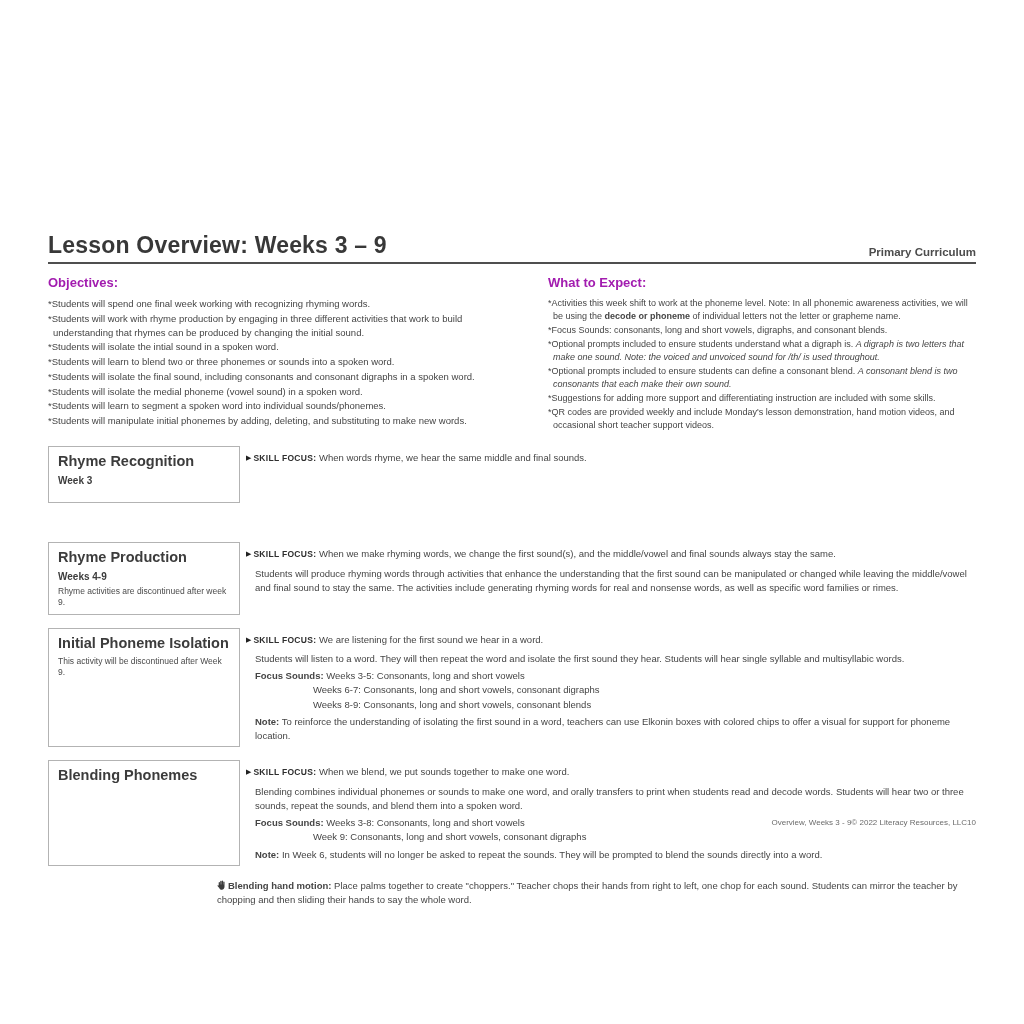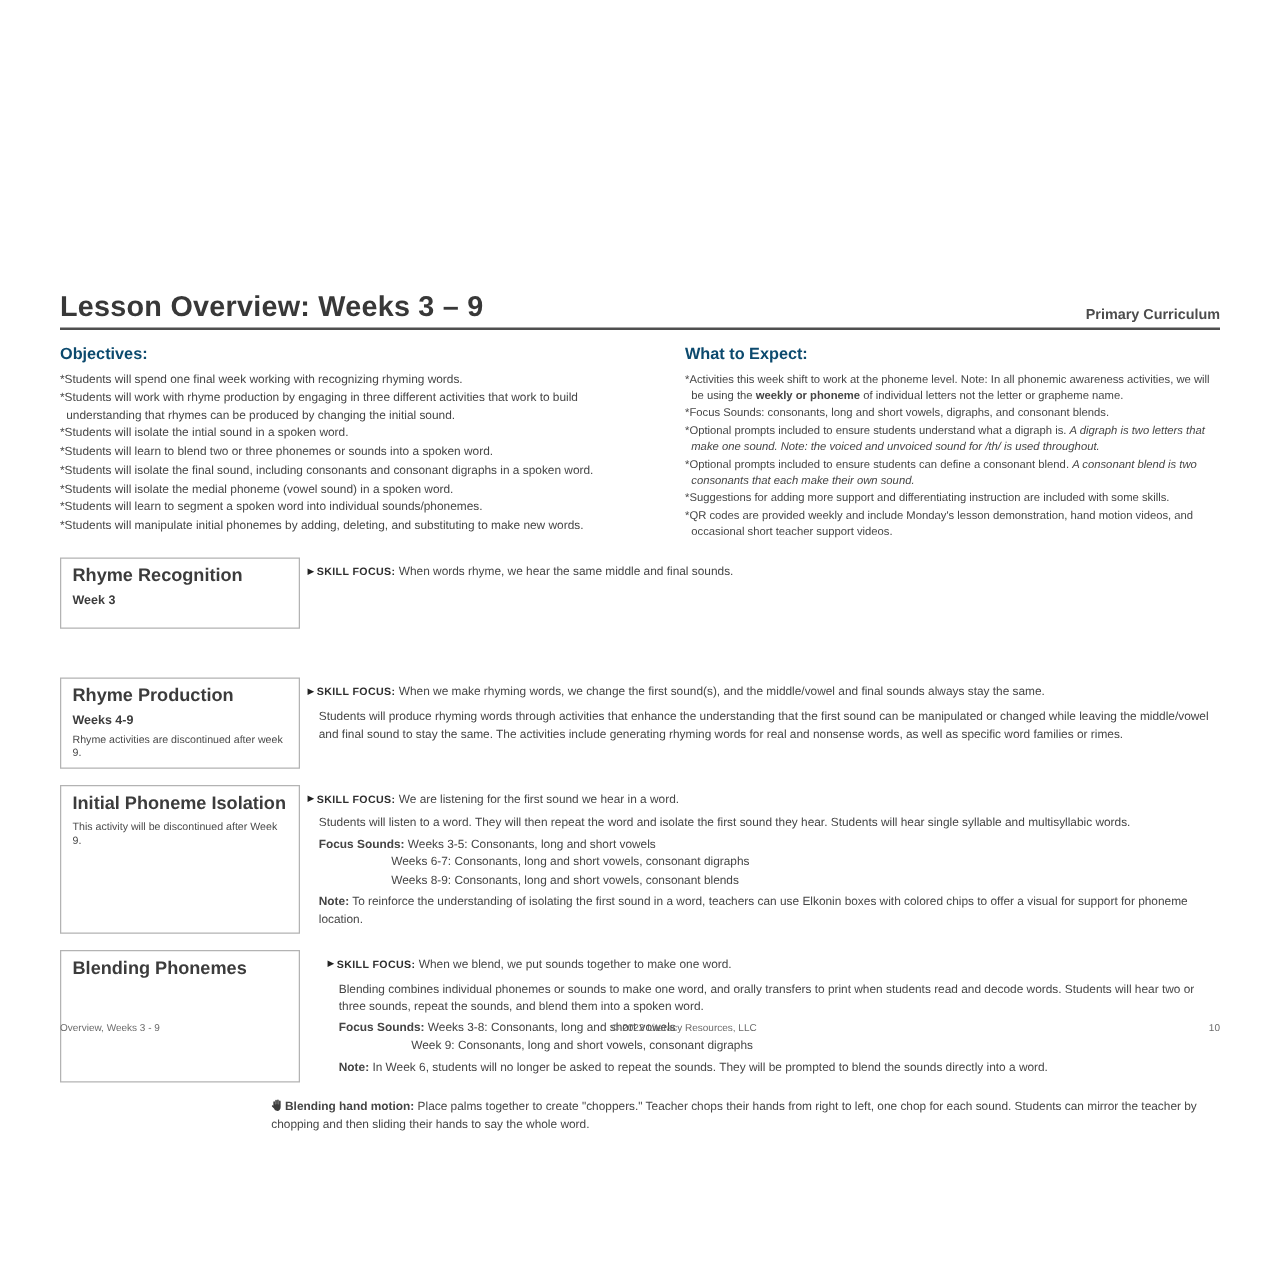--- a/index.html
+++ b/index.html
@@ -13,21 +13,21 @@
   
   .hdr{display:flex;align-items:flex-end;justify-content:space-between;}
   .title{font-size:23px;font-weight:bold;color:#383838;letter-spacing:.2px;}
   .hdr-right{font-size:11.5px;font-weight:bold;color:#4c4c4c;padding-bottom:1px;}
   .rule{border-bottom:2px solid #4f4f4f;margin-top:3px;}
 
   
   .cols{display:flex;gap:28px;margin-top:11px;}
   .col-left{width:472px;flex:none;}
   .col-right{flex:1;}
-  .sec-h{font-size:13px;font-weight:bold;color:#0c4a6e;margin-bottom:7px;}
+  .sec-h{font-size:13px;font-weight:bold;color:#a21caf;margin-bottom:7px;}
   .bullet{font-size:9.5px;line-height:1.45;margin-bottom:1px;padding-left:5px;text-indent:-5px;color:#454545;}
   .col-right .bullet{font-size:9px;}
   .b{font-weight:bold;}
   .i{font-style:italic;}
 
   
   .rows{margin-top:13px;}
   .row{display:flex;margin-bottom:13px;}
   .cell-l{
     width:192px;flex:none;border:1px solid #b3b3b3;
@@ -38,30 +38,30 @@
   .cell-l .sn{font-size:8.5px;line-height:1.3;margin-top:4px;color:#4a4a4a;}
   .cell-r{flex:1;padding:5px 4px 4px 6px;font-size:9.5px;line-height:1.5;color:#454545;}
   .skill{margin-bottom:5px;}
   .arrow{font-size:7px;vertical-align:1px;color:#222;margin-right:2px;}
   .sf{font-weight:bold;font-size:8.5px;letter-spacing:.3px;color:#2e2e2e;}
   .indent{margin-left:9px;}
   .para{margin-bottom:3px;}
   .focus-first{}
   .focus-cont{margin-left:67px;}
   .noteline{margin-top:3px;}
-  .r1{min-height:57px;} .r2{min-height:63px;margin-top:39px;} .r3{min-height:95px;} .r4{min-height:89px;gap:16px;}
+  .r1{min-height:57px;} .r2{min-height:63px;margin-top:39px;} .r3{min-height:95px;} .r4{min-height:89px;}
 
   
   .hand{margin-left:169px;margin-top:3px;font-size:9.5px;line-height:1.5;width:752px;color:#454545;}
   .hand svg{vertical-align:-1px;margin-right:3px;}
 
   
   .footer{
-    position:absolute;left:48px;right:48px;top:818px;
-    display:flex;justify-content:space-between;align-items:center;
+    position:absolute;left:60px;right:48px;top:818px;
+    display:flex;justify-content:flex-end;align-items:center;
     font-size:8px;color:#6b6b6b;
   }
 </style>
 </head>
 <body>
 
 <div class="page">
 
   <div class="hdr">
     <div class="title">Lesson Overview: Weeks 3 – 9</div>
@@ -76,21 +76,21 @@
       <div class="bullet">*Students will work with rhyme production by engaging in three different activities that work to build understanding that rhymes can be produced by changing the initial sound.</div>
       <div class="bullet">*Students will isolate the intial sound in a spoken word.</div>
       <div class="bullet">*Students will learn to blend two or three phonemes or sounds into a spoken word.</div>
       <div class="bullet">*Students will isolate the final sound, including consonants and consonant digraphs in a spoken word.</div>
       <div class="bullet">*Students will isolate the medial phoneme (vowel sound) in a spoken word.</div>
       <div class="bullet">*Students will learn to segment a spoken word into individual sounds/phonemes.</div>
       <div class="bullet">*Students will manipulate initial phonemes by adding, deleting, and substituting to make new words.</div>
     </div>
     <div class="col-right">
       <div class="sec-h">What to Expect:</div>
-      <div class="bullet"><span>*Activities this week shift to work at the phoneme level.  Note: In all phonemic awareness activities, we will be using the </span><span class="b">weekly or phoneme</span><span> of individual letters not the letter or grapheme name.</span></div>
+      <div class="bullet"><span>*Activities this week shift to work at the phoneme level.  Note: In all phonemic awareness activities, we will be using the </span><span class="b">decode or phoneme</span><span> of individual letters not the letter or grapheme name.</span></div>
       <div class="bullet"><span>*Focus Sounds: consonants, long and short vowels, digraphs, and consonant blends.</span></div>
       <div class="bullet"><span>*Optional prompts included to ensure students understand what a digraph is. </span><span class="i">A digraph is two letters that make one sound. Note: the voiced and unvoiced sound for /th/ is used throughout.</span></div>
       <div class="bullet"><span>*Optional prompts included to ensure students can define a consonant blend. </span><span class="i">A consonant blend is two consonants that each make their own sound.</span></div>
       <div class="bullet"><span>*Suggestions for adding more support and differentiating instruction are included with some skills.</span></div>
       <div class="bullet"><span>*QR codes are provided weekly and include Monday's lesson demonstration, hand motion videos, and occasional short teacher support videos.</span></div>
     </div>
   </div>
 
   <div class="rows">
 

